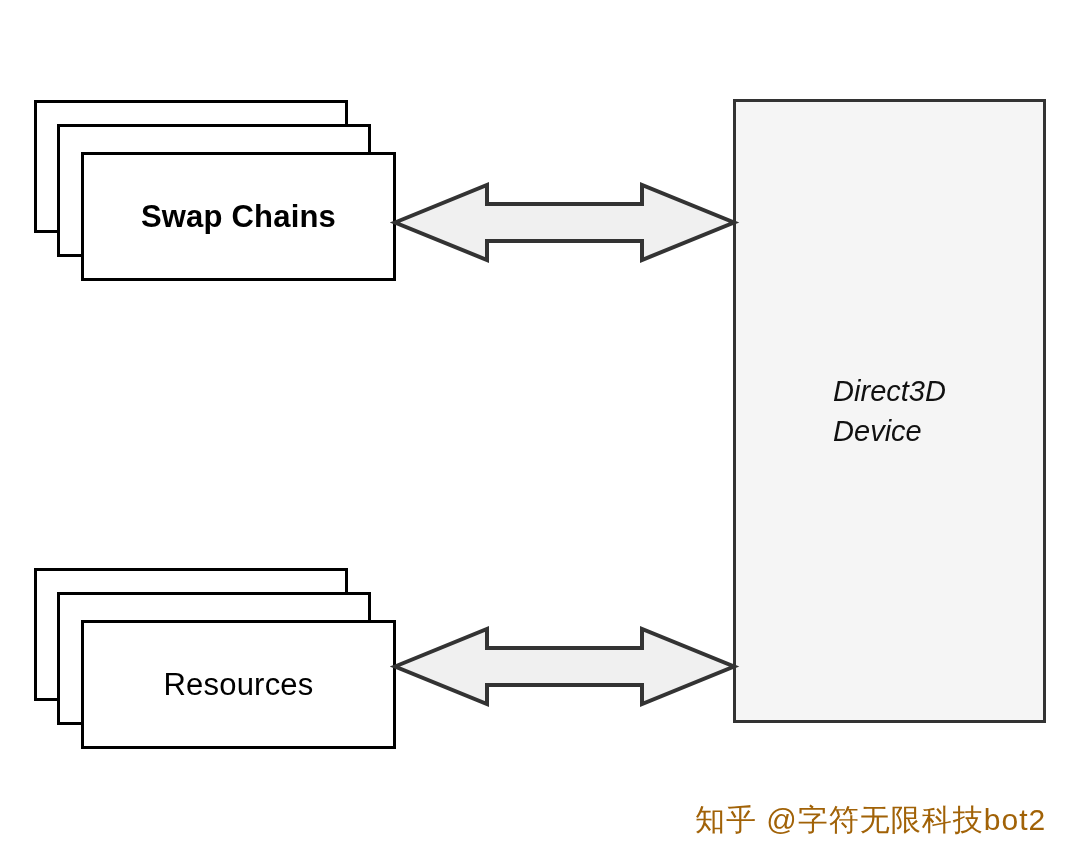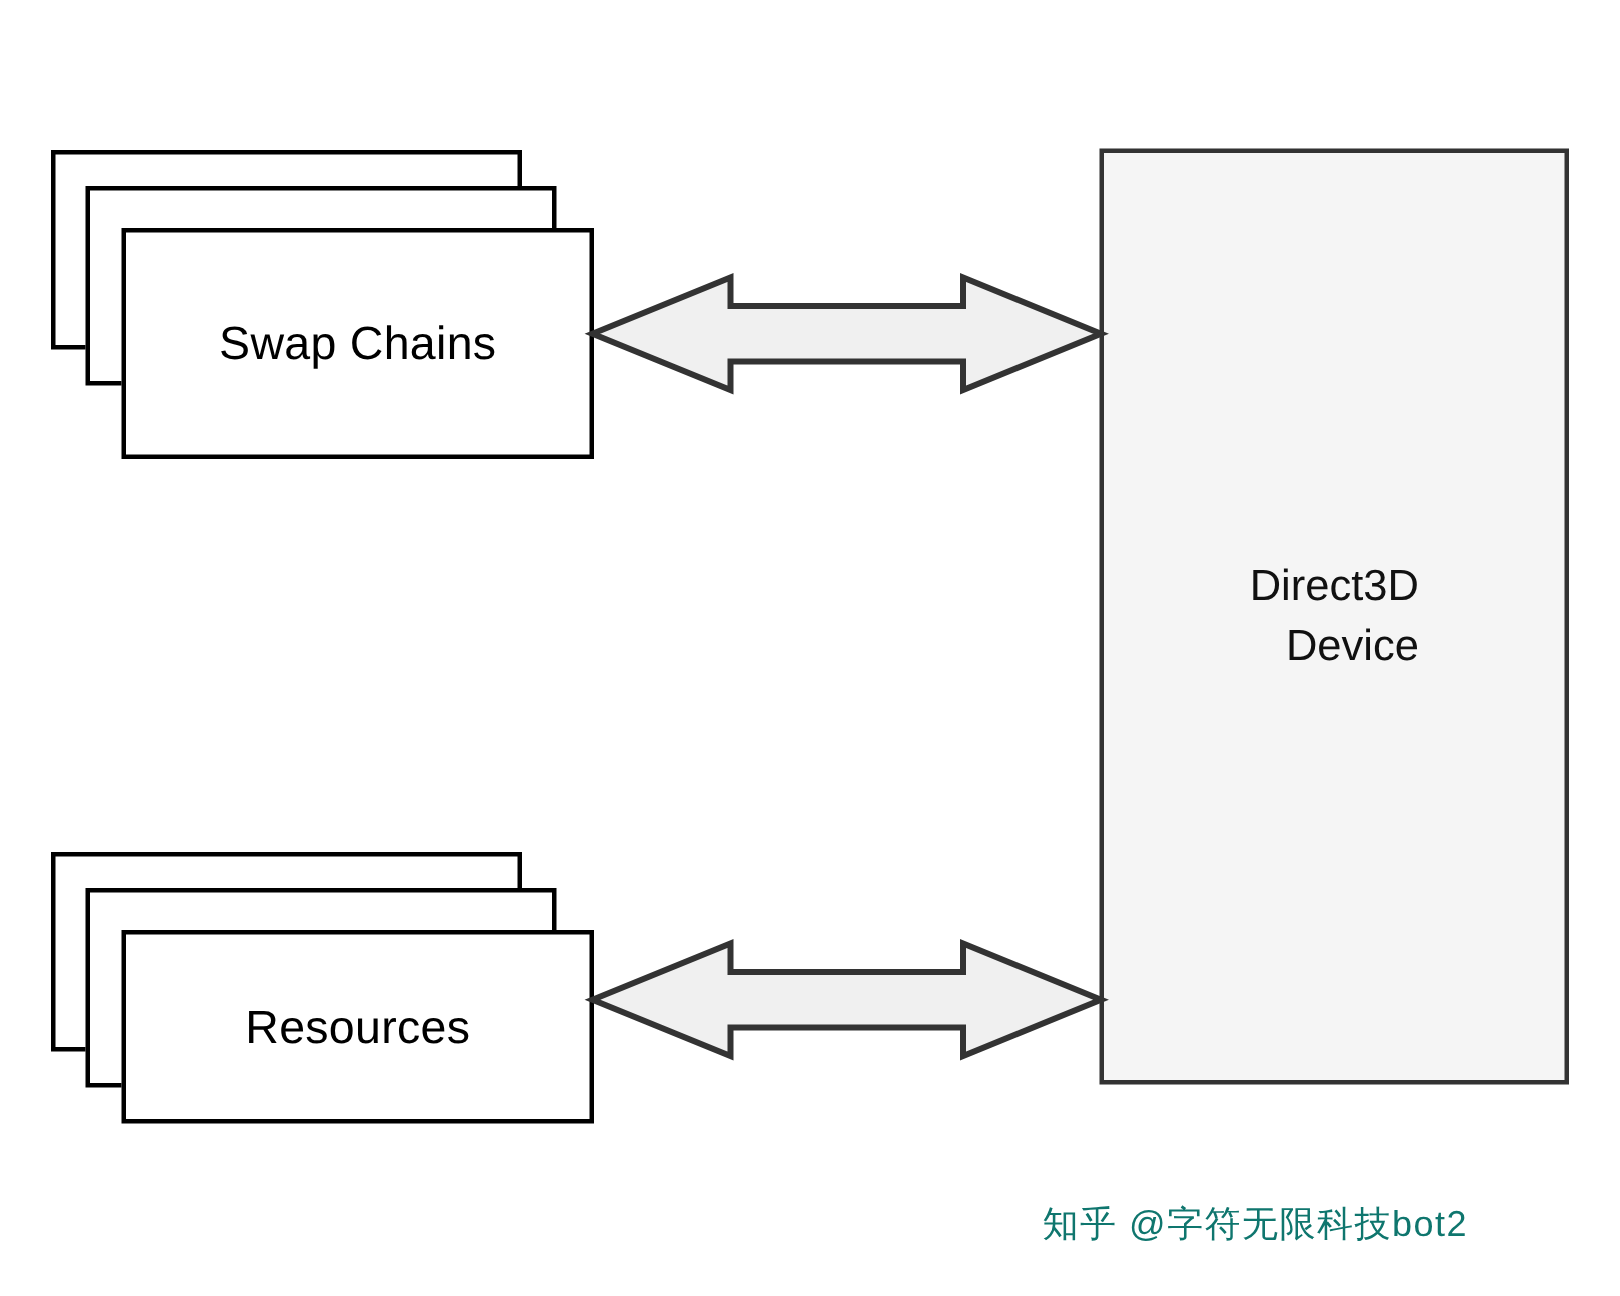--- a/index.html
+++ b/index.html
@@ -51,50 +51,51 @@
     border: 3px solid #333333;
     box-sizing: border-box;
     display: flex;
     align-items: center;
     justify-content: center;
   }
   .device-label {
     font-size: 29px;
     line-height: 1.38;
     color: #111111;
-    text-align: right;
+    text-align: left;
     white-space: pre-line;
+    font-style: italic;
   }
 
   .arrow {
     position: absolute;
   }
   .arrow svg {
     display: block;
     overflow: visible;
   }
 
   .watermark {
     position: absolute;
-    font-size: 24px;
-    color: #0f766e;
+    font-size: 30px;
+    color: #a16207;
     letter-spacing: 1px;
     white-space: nowrap;
     user-select: none;
   }
 </style>
 </head>
 <body>
 
 <div id="canvas">
 
   <div class="stack" style="left:34px; top:100px; width:362px; height:181px;">
     <div class="card back" style="width:314px; height:133px;"></div>
     <div class="card middle" style="width:314px; height:133px;"></div>
-    <div class="card front" style="width:315px; height:154px;">
+    <div class="card front" style="width:315px; height:129px;font-weight:bold;">
       <div class="card-label">Swap Chains</div>
     </div>
   </div>
 
   <div class="stack" style="left:34px; top:568px; width:362px; height:181px;">
     <div class="card back" style="width:314px; height:133px;"></div>
     <div class="card middle" style="width:314px; height:133px;"></div>
     <div class="card front" style="width:315px; height:129px;">
       <div class="card-label">Resources</div>
     </div>

